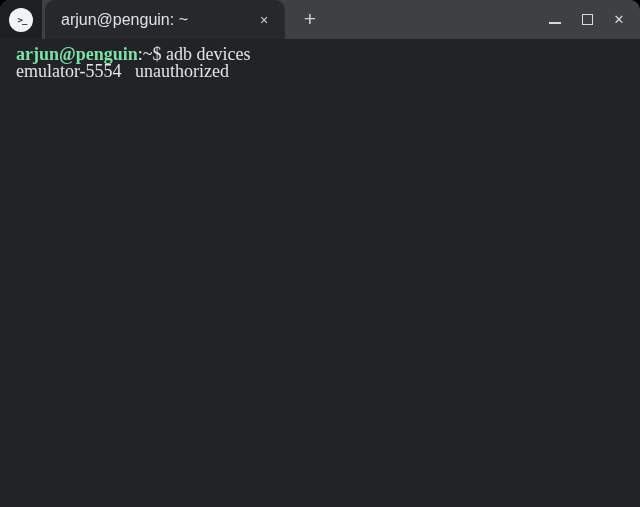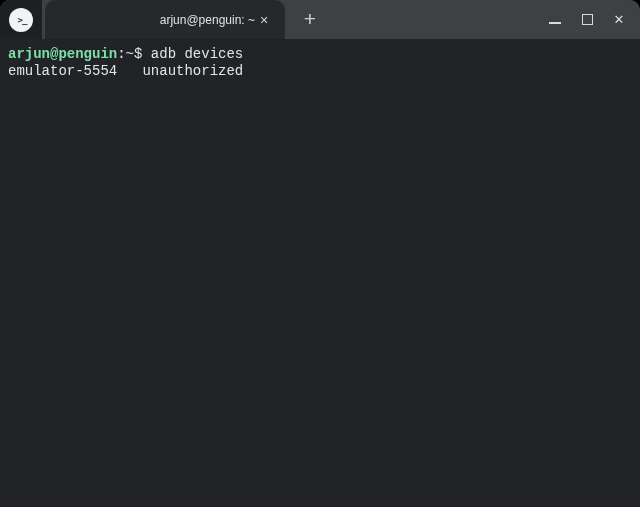--- a/index.html
+++ b/index.html
@@ -38,22 +38,22 @@
   .tab {
     margin-left: 3px;
     width: 240px; flex: 0 0 240px;
     background: var(--tab_bg, #26282c);
     border-radius: 10px 10px 0 0;
     display: flex; align-items: center;
     padding: 0 12px 0 16px;
   }
   .tab-title {
     flex: 1;
-    font-size: 12px; color: #dee1e5;
-    white-space: pre; overflow: hidden; text-align: right;
+    font-size: 16px; color: #dee1e5;
+    white-space: pre; overflow: hidden;
   }
   .tab-close {
     font-size: 11px; color: #c8cbd0;
     width: 18px; height: 18px; line-height: 18px;
     text-align: center; border-radius: 50%;
     cursor: default;
   }
   .newtab {
     width: 30px; height: 30px; margin: 4px 0 0 10px;
     display: flex; align-items: center; justify-content: center;
@@ -70,23 +70,23 @@
     display: flex; align-items: center; justify-content: center;
   }
   .min-glyph { width: 12px; height: 2px; background: #d8dade; margin-top: 6px; }
   .max-glyph { width: 11px; height: 11px; border: 1.5px solid #d8dade; }
   .close-glyph { font-size: 13px; color: #d8dade; line-height: 1; }
 
   
   .terminal {
     flex: 1;
     background: var(--terminal_bg, #212327);
-    padding: 7px 8px;
-    font-family: Liberation Mono, monospace;
-    font-size: 14px; line-height: 17px;
+    padding: 7px 16px;
+    font-family: Liberation Serif, serif;
+    font-size: 18px; line-height: 17px;
     color: var(--text, #e2e4e8);
     cursor: text;
   }
   .tline { min-height: 17px; white-space: pre; }
   .prompt { color: var(--prompt_green, #7de0a6); font-weight: bold; }
   .cursor-block {
     display: inline-block;
     width: 8px; height: 14px;
     background: var(--cursor, #4e5a68);
     vertical-align: -2px;

